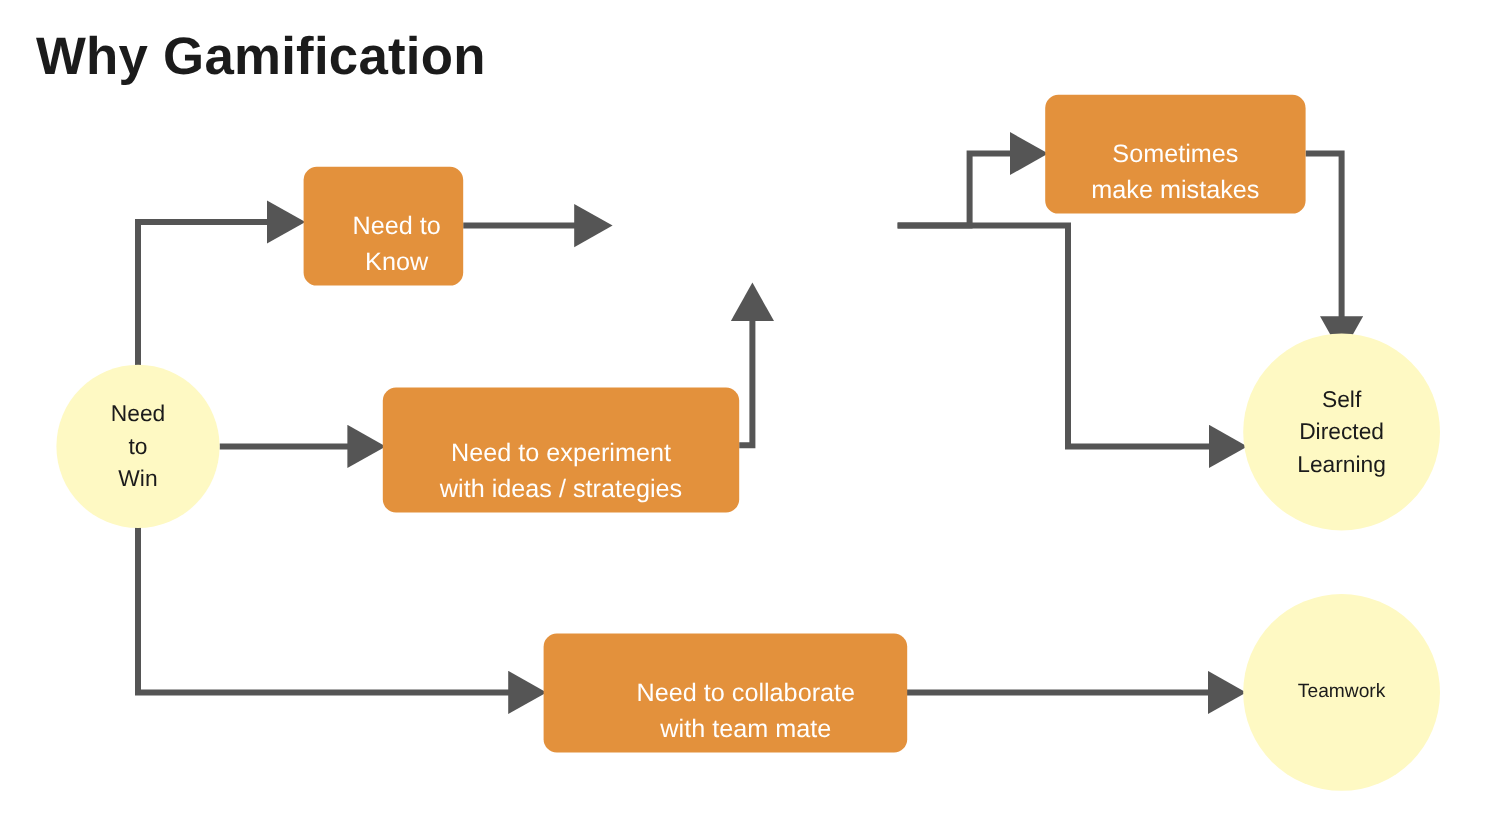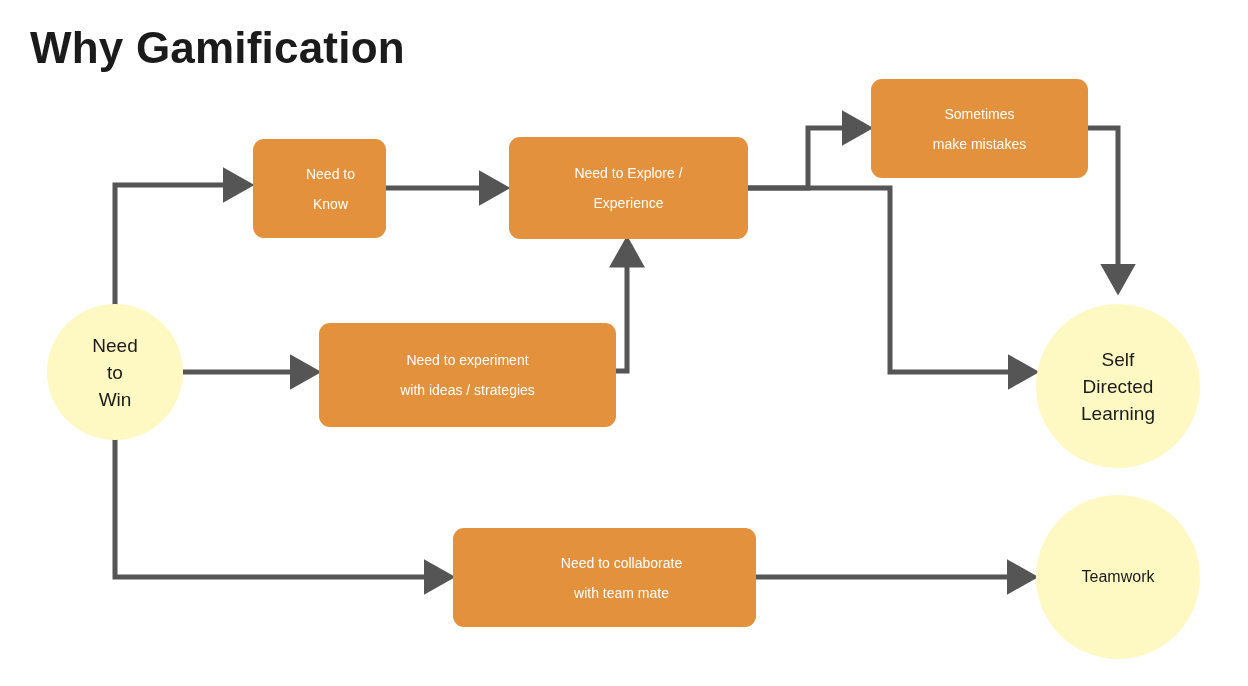--- a/index.html
+++ b/index.html
@@ -42,23 +42,24 @@
     display: flex;
     align-items: center;
     justify-content: center;
     text-align: center;
     box-sizing: border-box;
   }
   .node-box {
     background: #e3913c;
     border-radius: 11px;
     color: #ffffff;
-    font-size: 14px;
+    font-size: 21px;
     line-height: 30px;
     padding: 4px 10px;
+    align-items: flex-end;
   }
   .node-circle {
     background: #fef9c3;
     border-radius: 50%;
     color: #1b1b1b;
     font-size: 19px;
     line-height: 27px;
   }
   .node-circle.small-label {
     font-size: 16px;
@@ -108,41 +109,37 @@
     <span class="node-label">Need
 to
 Win</span>
   </div>
 
   <div class="node node-box" style="left:253px; top:139px; width:133px; height:99px;padding-left:32px;">
     <span class="node-label">Need to
 Know</span>
   </div>
 
-  <div class="node node-box" style="left:509px; top:137px; width:239px; height:102px;">
-    <span class="node-label">Need to Explore /
-Experience</span>
-  </div>
 
   <div class="node node-box" style="left:319px; top:323px; width:297px; height:104px;">
     <span class="node-label">Need to experiment
 with ideas / strategies</span>
   </div>
 
   <div class="node node-box" style="left:871px; top:79px; width:217px; height:99px;">
     <span class="node-label">Sometimes
 make mistakes</span>
   </div>
 
   <div class="node node-box" style="left:453px; top:528px; width:303px; height:99px;padding-left:44px;">
     <span class="node-label">Need to collaborate
 with team mate</span>
   </div>
 
-  <div class="node node-circle" style="left:1036px; top:304px; width:164px; height:164px;">
+  <div class="node node-circle" style="left:1036px; top:278px; width:164px; height:164px;">
     <span class="node-label">Self
 Directed
 Learning</span>
   </div>
 
   <div class="node node-circle small-label" style="left:1036px; top:495px; width:164px; height:164px;align-items:center;">
     <span class="node-label">Teamwork</span>
   </div>
 
 </div>

